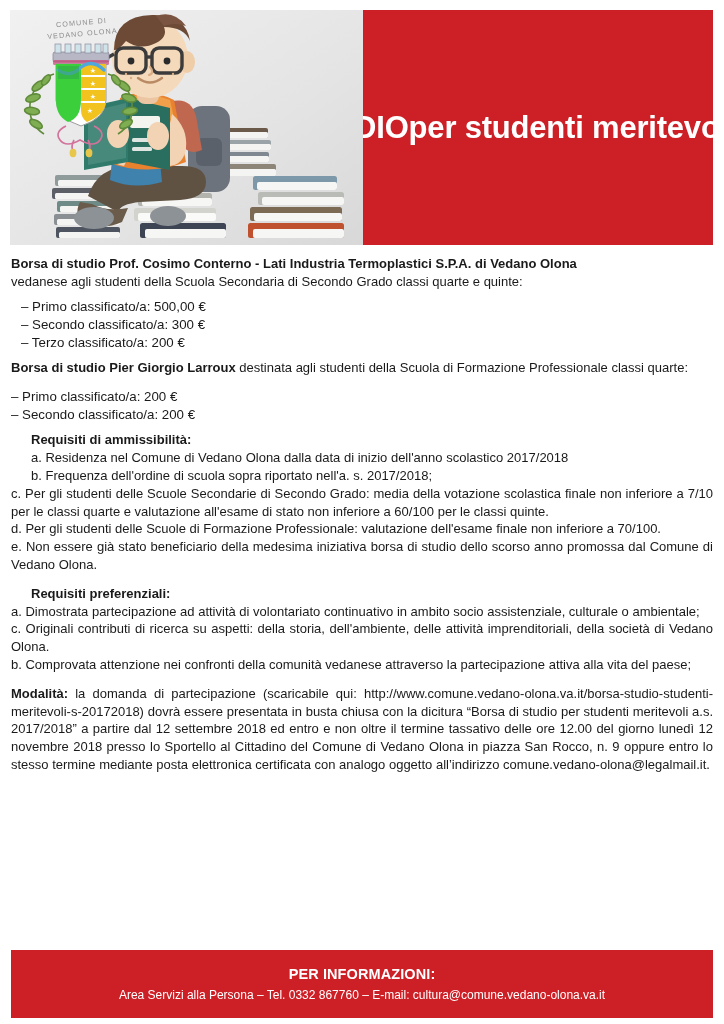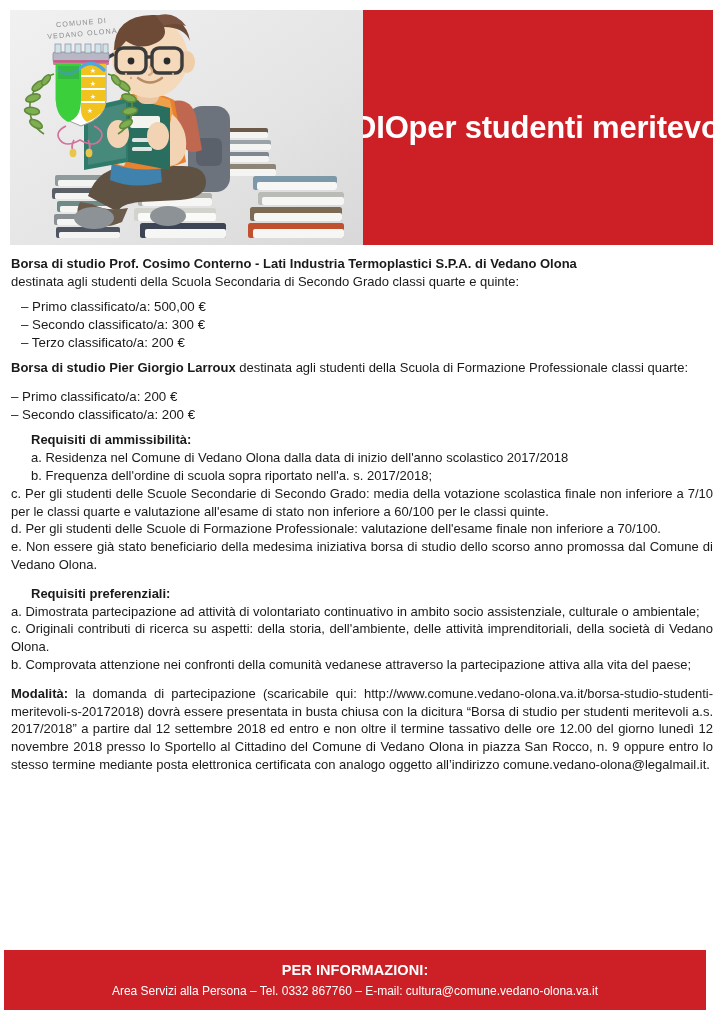--- a/index.html
+++ b/index.html
@@ -119,24 +119,24 @@
     justify-content: space-between;
     padding: 0 4px 0 10px;
   }
   .prize-row.center {
     justify-content: center;
   }
 
   
   .footer {
     position: absolute;
-    left: 4px;
+    left: 11px;
     top: 950px;
     width: 702px;
-    height: 60px;
+    height: 68px;
     background: #cd1f26;
     color: #fff;
     display: flex;
     flex-direction: column;
     align-items: center;
     justify-content: center;
     box-sizing: border-box;
   }
   .footer-title {
     font-weight: bold;
@@ -344,21 +344,21 @@
       <div class="banner-line">BORSA DI STUDIO</div>
       <div class="banner-line">per studenti meritevoli</div>
       <div class="banner-line">a.s. 2017/2018</div>
     </div>
   </div>
 
   <div class="content">
 
     <p class="para">
       <span class="bold">Borsa di studio Prof. Cosimo Conterno - Lati Industria Termoplastici S.P.A. di Vedano Olona</span>
-      <span><br><span>destinata agli studenti della Scuola Secondaria di Secondo Grado classi quarte e quinte:</span></span>
+      <span><br><span>vedanese agli studenti della Scuola Secondaria di Secondo Grado classi quarte e quinte:</span></span>
     </p>
     <div class="gap-s"></div>
     <div class="prize-row spread">
       <span>– Primo classificato/a: 500,00 €</span>
       <span>– Secondo classificato/a: 300 €</span>
       <span>– Terzo classificato/a: 200 €</span>
     </div>
     <div class="gap-s"></div>
 
     <p class="para">

